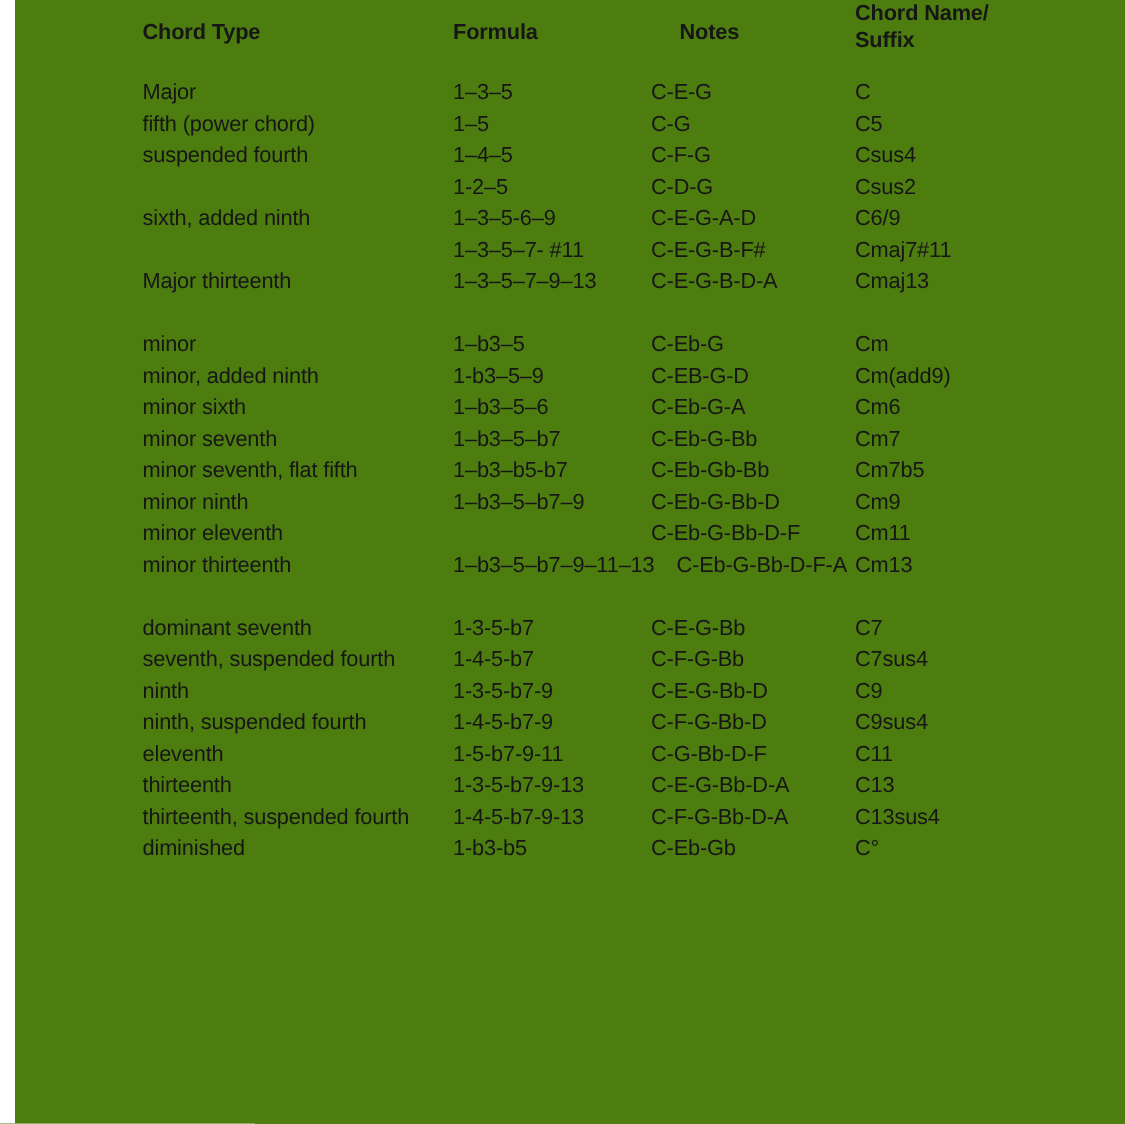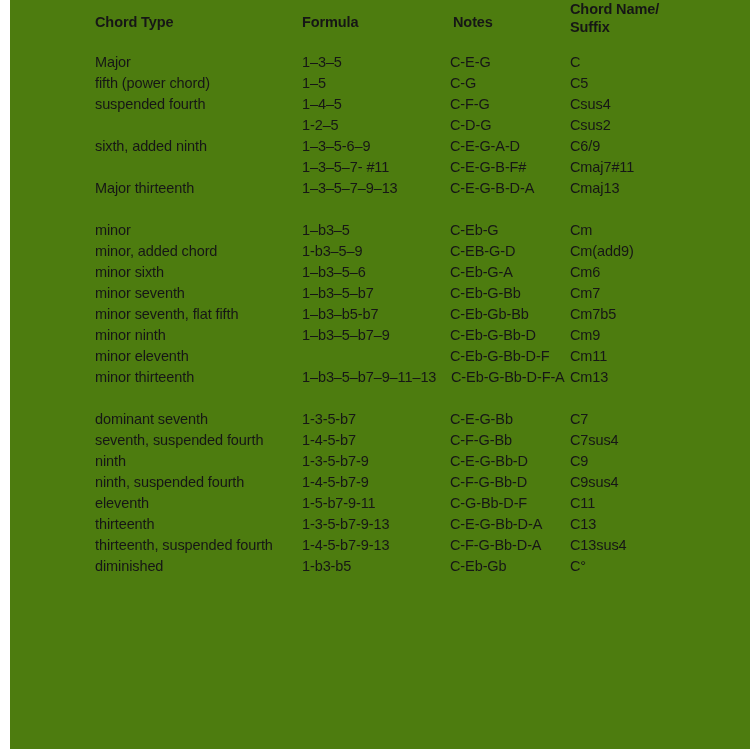--- a/index.html
+++ b/index.html
@@ -32,21 +32,21 @@
   .cell {
     position: absolute;
     top: 0;
     white-space: nowrap;
     font-size: 14.5px;
     line-height: 21px;
     letter-spacing: -0.1px;
   }
   .c-type    { left: 85px;  }
   .c-formula { left: 292px; }
-  .c-notes   { left: 440px; }
+  .c-notes   { left: 424px; }
   .c-name    { left: 560px; }
 
   
   #header-block {
     position: absolute;
     top: 0;
     left: 0;
     width: 750px;
     height: 44px;
   }
@@ -136,21 +136,21 @@
         </div>
       </div>
       <div class="section">
         <div class="row">
           <div class="cell c-type">minor</div>
           <div class="cell c-formula">1–b3–5</div>
           <div class="cell c-notes">C-Eb-G</div>
           <div class="cell c-name">Cm</div>
         </div>
         <div class="row">
-          <div class="cell c-type">minor, added chord</div>
+          <div class="cell c-type">minor, added ninth</div>
           <div class="cell c-formula">1-b3–5–9</div>
           <div class="cell c-notes">C-EB-G-D</div>
           <div class="cell c-name">Cm(add9)</div>
         </div>
         <div class="row">
           <div class="cell c-type">minor sixth</div>
           <div class="cell c-formula">1–b3–5–6</div>
           <div class="cell c-notes">C-Eb-G-A</div>
           <div class="cell c-name">Cm6</div>
         </div>

